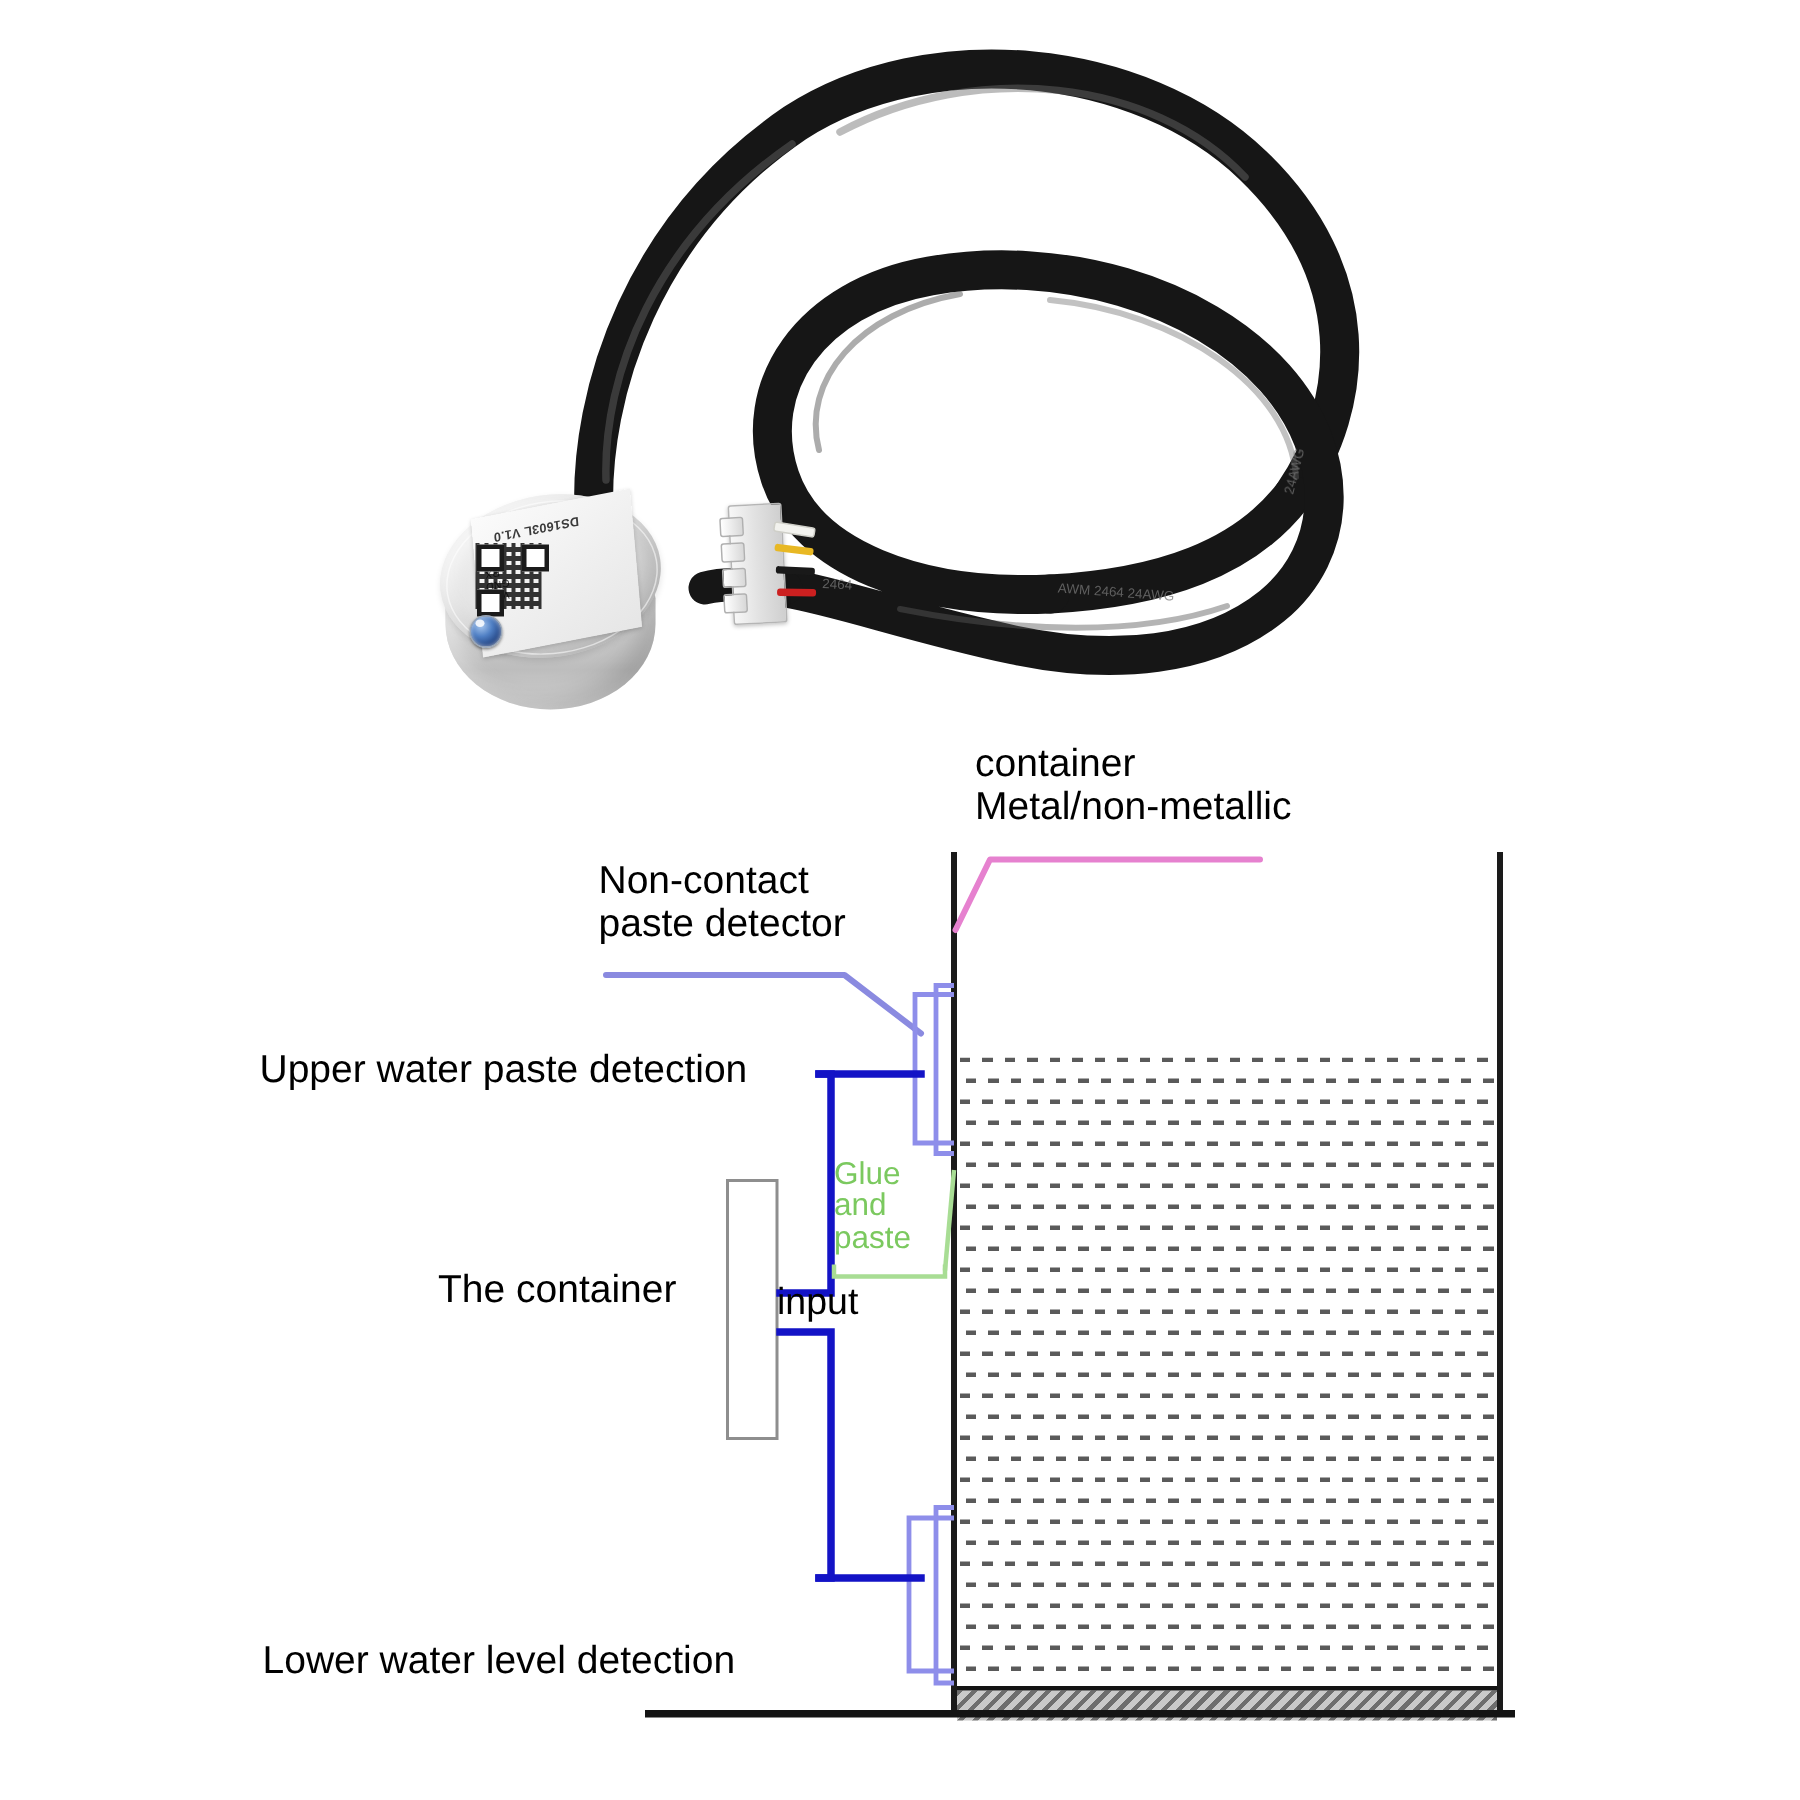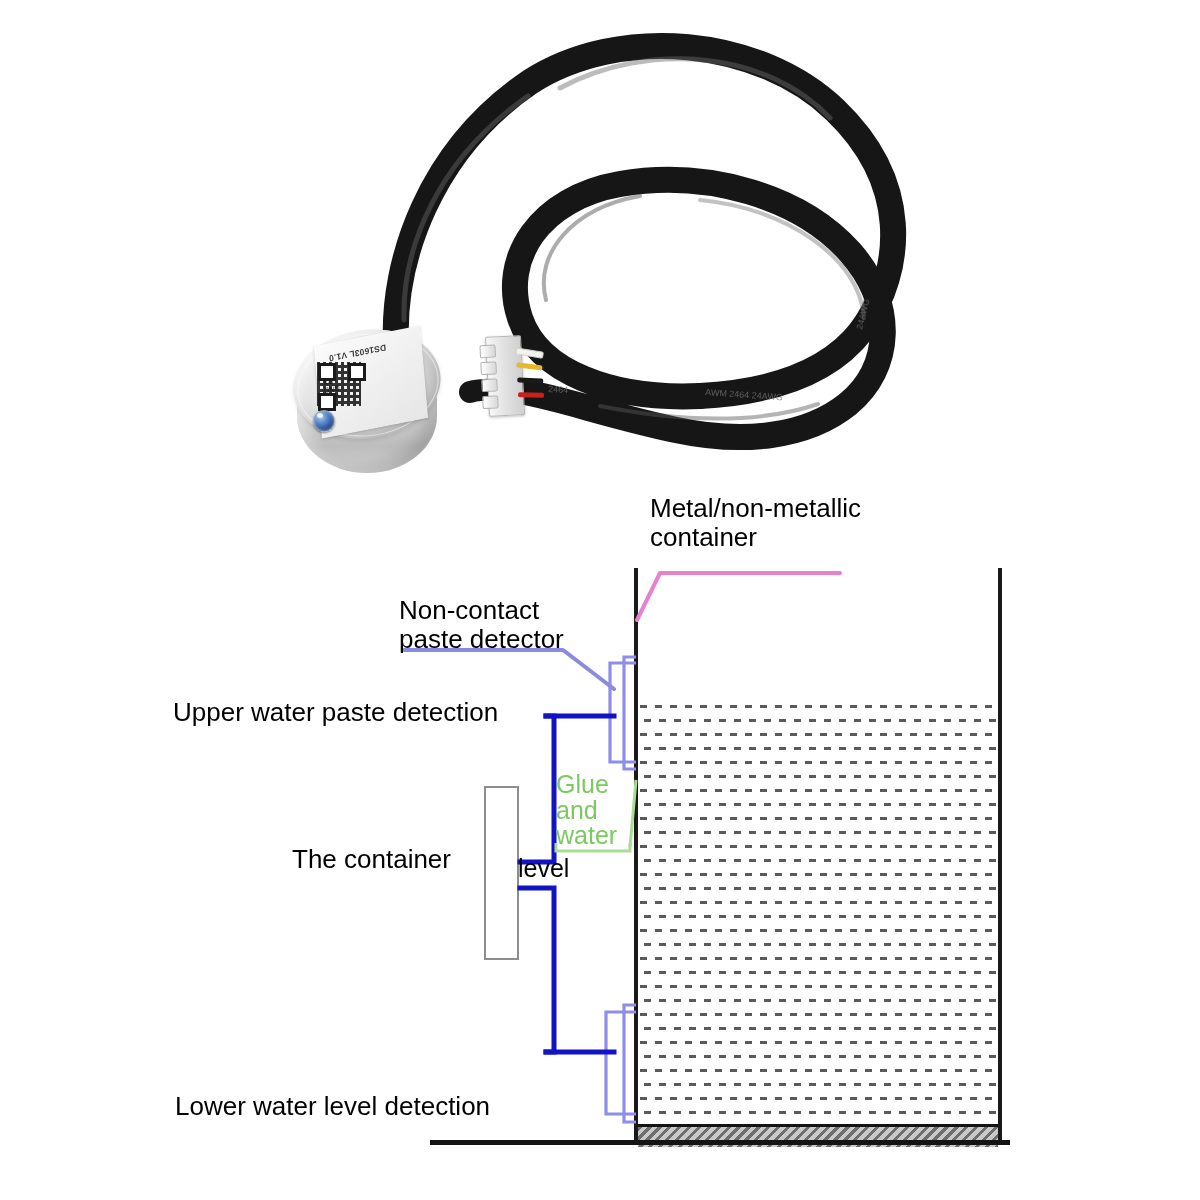--- a/index.html
+++ b/index.html
@@ -96,26 +96,26 @@
      background-size:15px 3px;
      background-repeat:repeat;
      overflow:hidden;}
   #water .wrow{position:absolute;left:0;width:358px;height:3px;
      background:repeating-linear-gradient(90deg,#5a5a5a 0 7px, transparent 7px 15px);}
   #water .wrow.odd{margin-left:4px;}
 
   
   .dlabel{position:absolute;font-size:26px;color:#000;line-height:1.12;white-space:nowrap;}
   #lbl-container{left:650px;top:494px;}
-  #lbl-detector{left:399px;top:572px;margin-top:24px;}
+  #lbl-detector{left:399px;top:572px;}
   #lbl-upper{left:173px;top:698px;}
   #lbl-controller{left:292px;top:845px;}
   #lbl-lower{left:175px;top:1092px;}
   #lbl-input{left:518px;top:854px;font-size:25px;}
-  #lbl-glue{left:556px;top:772px;font-size:25px;color:#7bc95f;line-height:1.02;}
+  #lbl-glue{left:556px;top:772px;font-size:21px;color:#7bc95f;line-height:1.02;}
 
   
   #controller-box{position:absolute;left:484px;top:786px;width:31px;height:170px;
      border:2px solid #8e8e8e;background:#fff;}
   svg{display:block;}
 </style>
 </head>
 <body>
 
 <div id="canvas">
@@ -257,37 +257,37 @@
         <path d="M 546 1052 L 554 1052 L 554 888 L 520 888"></path>
       </g>
 
       <g fill="none" stroke="#a8dd94" stroke-width="3">
         <path d="M 556 843 L 556 851 L 630 851 L 630 843"></path>
         <path d="M 630 847 L 636 780"></path>
       </g>
     </svg>
 
     <div class="dlabel" id="lbl-container">
+      <div>container</div>
       <div>Metal/non-metallic</div>
-      <div>container</div>
     </div>
 
     <div class="dlabel" id="lbl-detector">
       <div>Non-contact</div>
       <div>paste detector</div>
     </div>
 
     <div class="dlabel" id="lbl-upper">Upper water paste detection</div>
 
     <div class="dlabel" id="lbl-controller">The container</div>
 
-    <div class="dlabel" id="lbl-input">level</div>
+    <div class="dlabel" id="lbl-input">input</div>
 
     <div class="dlabel" id="lbl-lower">Lower water level detection</div>
 
     <div class="dlabel" id="lbl-glue">
       <div>Glue</div>
       <div>and</div>
-      <div>water</div>
+      <div>paste</div>
     </div>
 
   </div>
 </div>
 
 </body></html>

